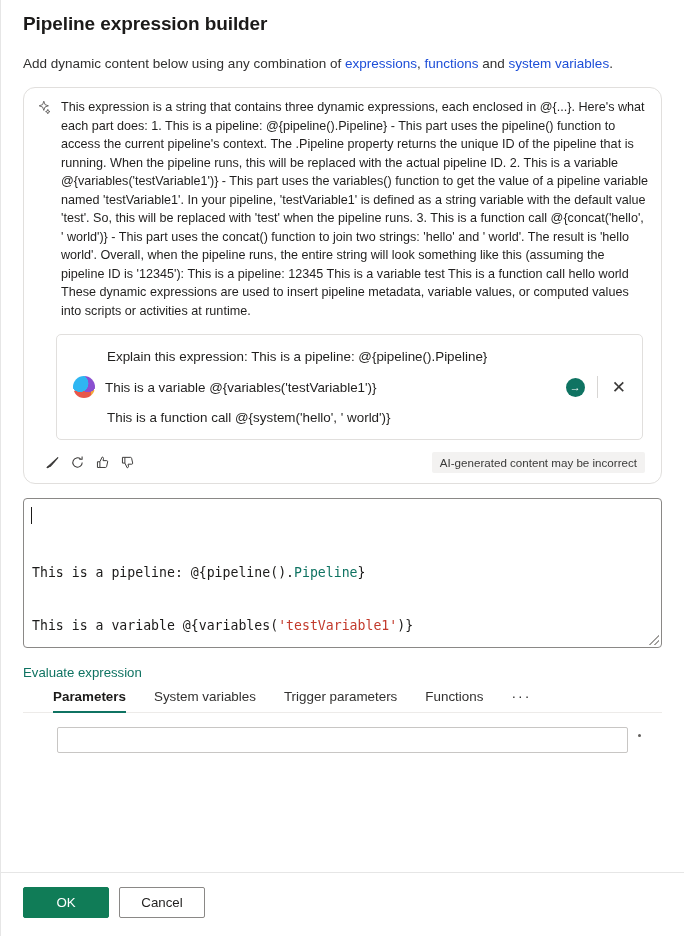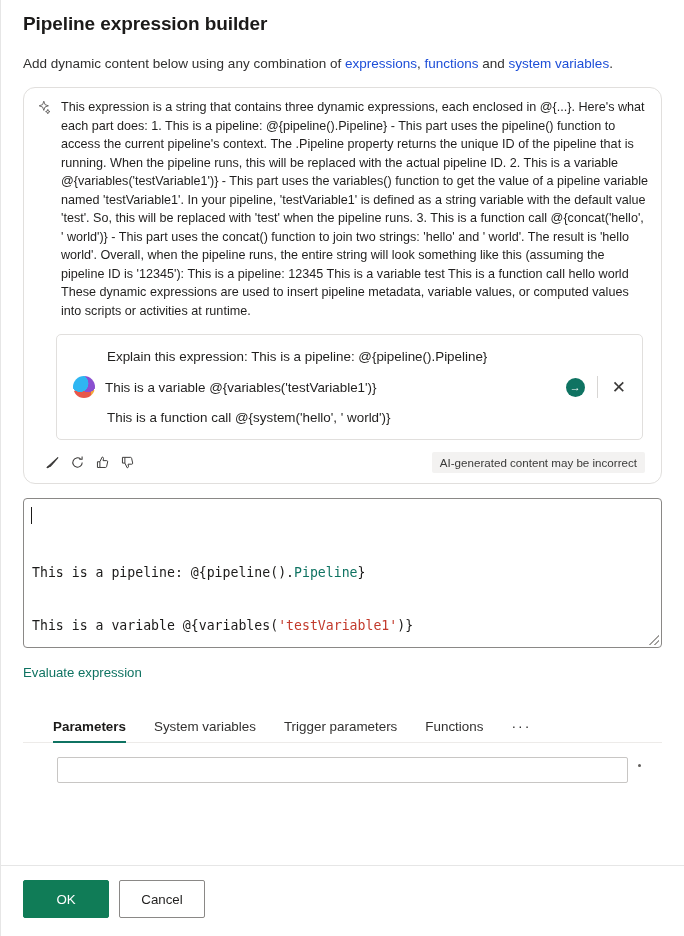--- a/index.html
+++ b/index.html
@@ -186,21 +186,20 @@
     display: block;
     margin-top: 17px;
     font-size: 13.2px;
     color: #0f7362;
     cursor: pointer;
     text-decoration: none;
   }
 
   
   .tabs {
-    margin-top: 30px;
     padding-left: 30px;
     display: flex;
     align-items: flex-end;
     gap: 28px;
     border-bottom: 1px solid #edebe9;
     height: 33px;
   }
   .tab {
     font-size: 13.4px;
     color: #323130;
@@ -247,21 +246,21 @@
   .footer {
     flex: 0 0 auto;
     border-top: 1px solid #e6e6e6;
     padding: 14px 22px 18px 22px;
     display: flex;
     gap: 10px;
     background: #ffffff;
   }
   .btn {
     min-width: 86px;
-    height: 38px;
+    height: 31px;
     font-size: 13.3px;
     border-radius: 2px;
     cursor: pointer;
     border: 1px solid transparent;
     font-family: "Liberation Sans", sans-serif;
   }
   .btn-primary {
     background: #107c57;
     color: #ffffff;
     border-color: #107c57;

